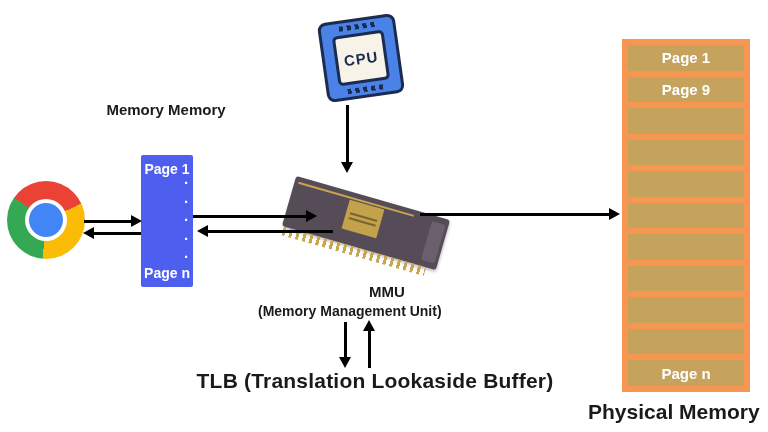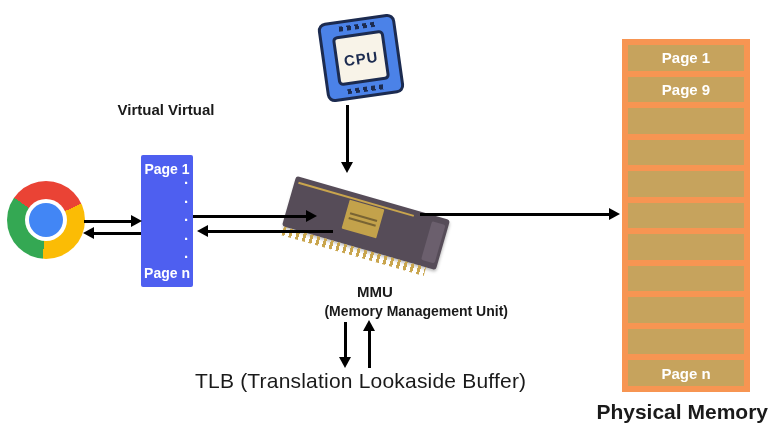--- a/index.html
+++ b/index.html
@@ -9,27 +9,27 @@
     background:#ffffff;
     position:relative;
     overflow:hidden;
     color:#1a1a1a;
   }
   .abs { position:absolute; }
 
   
   .vm-label { left:76px; top:100px; width:180px; text-align:center;
               font-size:15px; font-weight:bold; line-height:20px; color:#1a1a1a; }
-  .mmu-title { left:275px; top:283px; width:200px; text-align:center;
+  .mmu-title { left:287px; top:283px; width:200px; text-align:center;
                font-size:15px; font-weight:bold; }
-  .mmu-subtitle { left:258px; top:303px; width:250px; text-align:right;
+  .mmu-subtitle { left:258px; top:303px; width:250px; text-align:left;
                   font-size:14px; font-weight:bold; }
-  .tlb-label { left:195px; top:369px; width:360px; text-align:left;
-               font-size:21px; font-weight:normal; letter-spacing:0.2px; }
-  .pm-label { left:588px; top:400px; width:180px; text-align:right;
+  .tlb-label { left:195px; top:369px; width:360px; text-align:center;
+               font-size:21px; font-weight:bold; letter-spacing:0.2px; }
+  .pm-label { left:588px; top:400px; width:180px; text-align:left;
               font-size:21px; font-weight:bold; }
 
   
   .chrome { left:7px; top:181px; width:78px; height:78px; border-radius:50%;
     background:conic-gradient(from 65deg, #fbbc05 0deg 120deg, #34a853 120deg 240deg, #ea4335 240deg 360deg); }
   .chrome-ring { left:18px; top:18px; width:42px; height:42px; border-radius:50%;
     background:#ffffff; }
   .chrome-core { left:4px; top:4px; width:34px; height:34px; border-radius:50%;
     background:#4286f5; }
 
@@ -98,21 +98,21 @@
 </head>
 <body>
 
 <div class="abs chrome">
   <div class="abs chrome-ring">
     <div class="abs chrome-core"></div>
   </div>
 </div>
 
 <div class="abs vm-label">
-  <div>Virtual Virtual</div>
+  <div>Memory Memory</div>
 </div>
 
 <div class="abs vm-stack">
   <div class="vm-cell top">Page 1</div>
   <div class="vm-dots">
 
   <span class="vm-dot">·</span>
       <span class="vm-dot">·</span>
       <span class="vm-dot">·</span>
       <span class="vm-dot">·</span>

